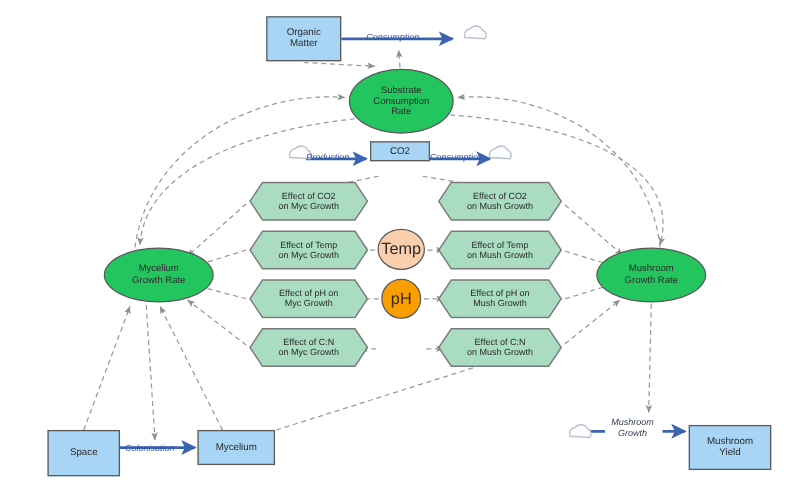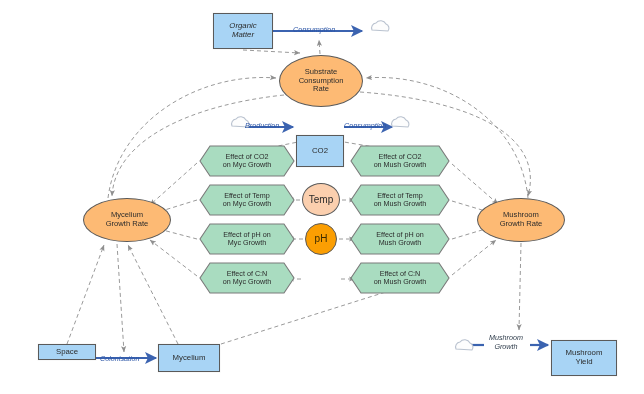--- a/index.html
+++ b/index.html
@@ -14,24 +14,24 @@
 
   .node{position:absolute;box-sizing:border-box;display:flex;align-items:center;
         justify-content:center;text-align:center;color:#2b2b2b;line-height:1.15;}
 
   
   .stock{background:#a8d4f5;border:1.4px solid #5a5a5a;font-size:7.8px;
          box-shadow:0 0 0 0.5px rgba(0,0,0,0.05);}
 
   
   .ellipse{border:1.2px solid #5a5a5a;border-radius:50%;font-size:7.6px;}
-  .ellipse.peach{background:#fdba74;}
+  .ellipse.peach{background:#22c55e;}
 
   
-  .circle{border:1.2px solid #5a5a5a;border-radius:50%;font-size:10px;}
+  .circle{border:1.2px solid #5a5a5a;border-radius:50%;font-size:13px;}
 
   
   .hex{font-size:7.2px;}
   .hex .hexsvg{position:absolute;left:0;top:0;}
   .hex .hextext{position:relative;z-index:2;width:100%;padding:0 11px;box-sizing:border-box;}
 
   
   .flowlabel{position:absolute;font-size:7.2px;font-style:italic;color:#2f58a8;
              white-space:nowrap;text-align:center;}
   .flowlabel.dark{color:#33404f;}
@@ -108,23 +108,23 @@
     </g>
 
     <g fill="#fdfdfd" stroke="#b9c2cf" stroke-width="1.1">
       <path d="M 372,30 a5,5 0 0 1 4,-7 a6,6 0 0 1 10,1 a4.5,4.5 0 0 1 2,7 z"></path>
       <path d="M 232,126 a5,5 0 0 1 4,-7 a6,6 0 0 1 10,1 a4.5,4.5 0 0 1 2,7 z"></path>
       <path d="M 392,126 a5,5 0 0 1 4,-7 a6,6 0 0 1 10,1 a4.5,4.5 0 0 1 2,7 z"></path>
       <path d="M 456,349 a5,5 0 0 1 4,-7 a6,6 0 0 1 10,1 a4.5,4.5 0 0 1 2,7 z"></path>
     </g>
   </svg>
 
-  <div class="node stock" id="n-organic_matter" style="left: 213px; top: 13px; width: 60px; height: 36px; font-style: italic;">Organic<br>Matter</div>
-  <div class="node stock" id="n-co2" style="left: 296px; top: 113px; width: 48px; height: 32px; margin-top: 22px;">CO2</div>
-  <div class="node stock" id="n-space" style="left: 38px; top: 344px; width: 58px; height: 16px;">Space</div>
+  <div class="node stock" id="n-organic_matter" style="left: 213px; top: 13px; width: 60px; height: 36px;">Organic<br>Matter</div>
+  <div class="node stock" id="n-co2" style="left: 296px; top: 113px; width: 48px; height: 16px;">CO2</div>
+  <div class="node stock" id="n-space" style="left: 38px; top: 344px; width: 58px; height: 37px;">Space</div>
   <div class="node stock" id="n-mycelium" style="left: 158px; top: 344px; width: 62px; height: 28px;">Mycelium</div>
   <div class="node stock" id="n-mushroom_yield" style="left: 551px; top: 340px; width: 66px; height: 36px;">Mushroom<br>Yield</div>
 
   <div class="node ellipse peach" id="n-substrate_consumption_rate" style="left: 279px; top: 55px; width: 84px; height: 52px;">Substrate<br>Consumption<br>Rate</div>
   <div class="node ellipse peach" id="n-mycelium_growth_rate" style="left: 83px; top: 198px; width: 88px; height: 44px;">Mycelium<br>Growth Rate</div>
   <div class="node ellipse peach" id="n-mushroom_growth_rate" style="left: 477px; top: 198px; width: 88px; height: 44px;">Mushroom<br>Growth Rate</div>
 
   <div class="node circle" id="n-temp" style="left: 302px; top: 183px; width: 38px; height: 33px; background: rgb(251, 207, 174); color: rgb(43, 43, 43);">Temp</div>
   <div class="node circle" id="n-ph" style="left: 305px; top: 223px; width: 32px; height: 32px; background: rgb(251, 158, 2); color: rgb(58, 42, 0); text-align: center;">pH</div>
 

